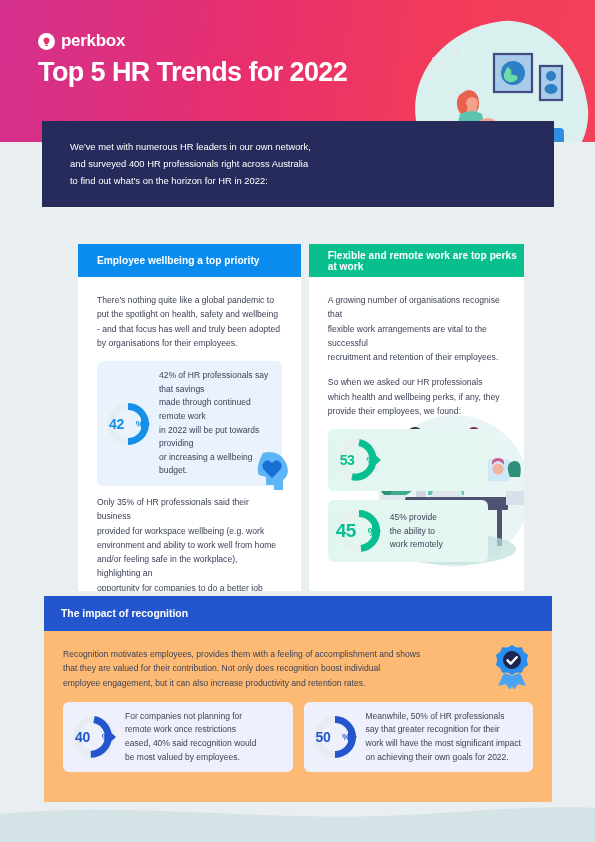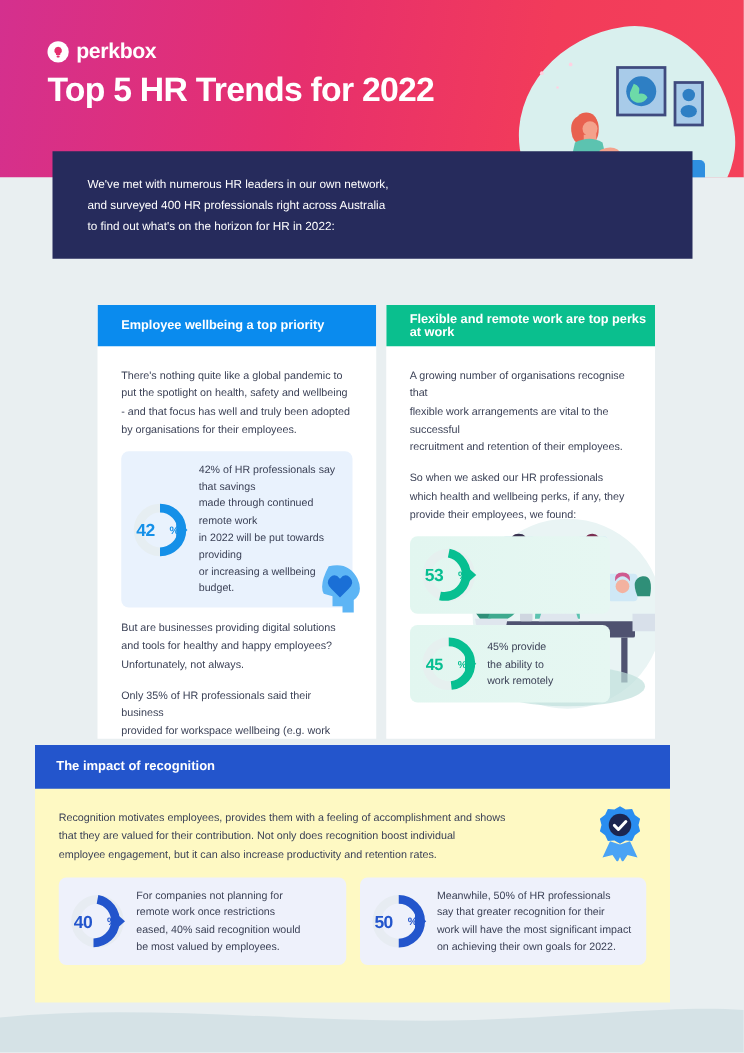--- a/index.html
+++ b/index.html
@@ -173,23 +173,23 @@
   .office-illo {
     position: absolute;
     right: -6px; bottom: 12px;
     z-index: 1;
     pointer-events: none;
   }
 
   
   .bottom-card {
     position: absolute;
-    left: 28px; top: 596px;
+    left: 44px; top: 596px;
     width: 508px; height: 206px;
-    background: #fef9c3;
+    background: #fdba74;
     overflow: hidden;
   }
   .bottom-head {
     height: 35px;
     background: #2355cc;
     display: flex; align-items: center;
     padding-left: 17px;
     color: #ffffff;
     font-size: 10.4px;
     font-weight: bold;
@@ -303,23 +303,20 @@
             <span>42</span>
               <span class="pct">%</span>
           </div>
         </div>
         <div class="stat-text">42% of HR professionals say that savings
 made through continued remote work
 in 2022 will be put towards providing
 or increasing a wellbeing budget.</div>
       </div>
 
-      <div class="para">But are businesses providing digital solutions
-and tools for healthy and happy employees?
-Unfortunately, not always.</div>
       <div class="para">Only 35% of HR professionals said their business
 provided for workspace wellbeing (e.g. work
 environment and ability to work well from home
 and/or feeling safe in the workplace), highlighting an
 opportunity for companies to do a better job here.</div>
     </div>
 
     <span class="head-heart">
       <svg width="36" height="42" viewBox="0 0 36 42">
         <path d="M9 3 q16 -4 23 10 q5 11 -3 17 l0 10 h-9 l0 -5 h-8 l0 -8 l-7 -2 q-4 -7 4 -22 z" fill="#5db5f5"></path>
@@ -403,21 +400,21 @@
         </div>
       </div>
 
       <div class="stat stat-green" style="width:160px;">
         <div class="donut">
           <svg width="46" height="46" viewBox="0 0 46 46">
             <circle cx="23" cy="23" r="17.5" fill="none" stroke="#e6f0ef" stroke-width="7"></circle>
             <path d="M23 5.5 A17.5 17.5 0 0 1 25 40.4" fill="none" stroke="#07bf91" stroke-width="7"></path>
             <path d="M36 15 L45 23 L36 31 Z" fill="#07bf91"></path>
           </svg>
-          <div class="donut-label" style="color:#07bf91; font-size:13px; padding-right:4px;">
+          <div class="donut-label" style="color:#07bf91; font-size:19px; padding-right:4px;">
             <span>45</span>
               <span class="pct">%</span>
           </div>
         </div>
         <div class="stat-text">45% provide
 the ability to
 work remotely</div>
       </div>
     </div>
   </div>

